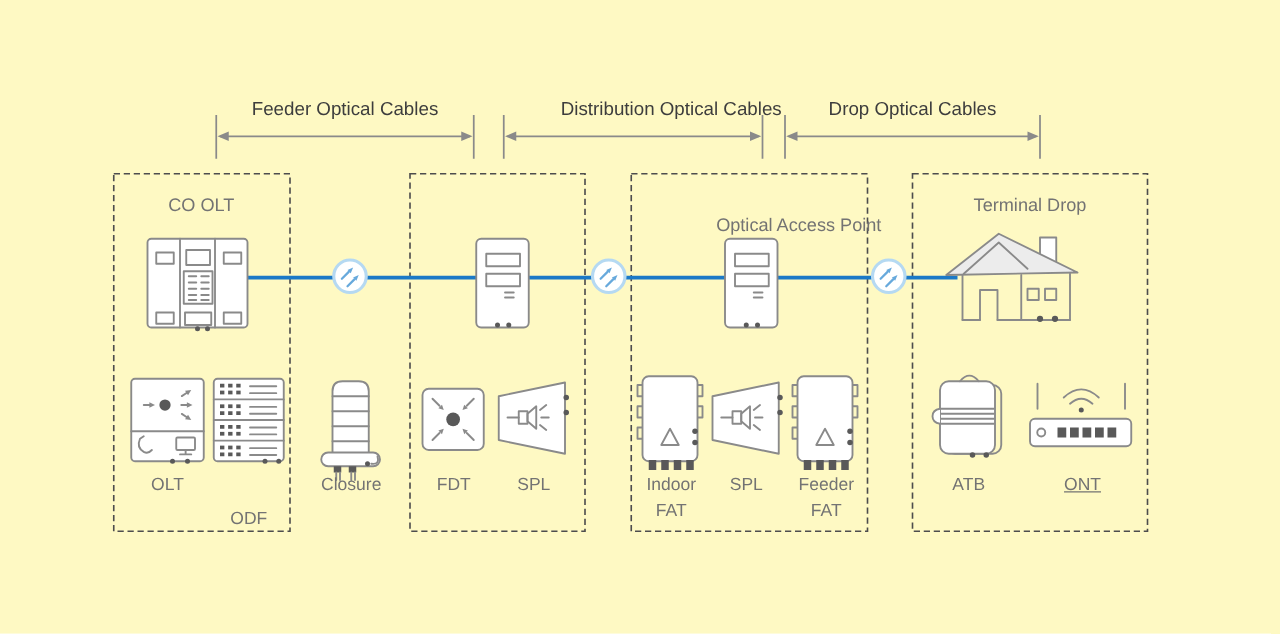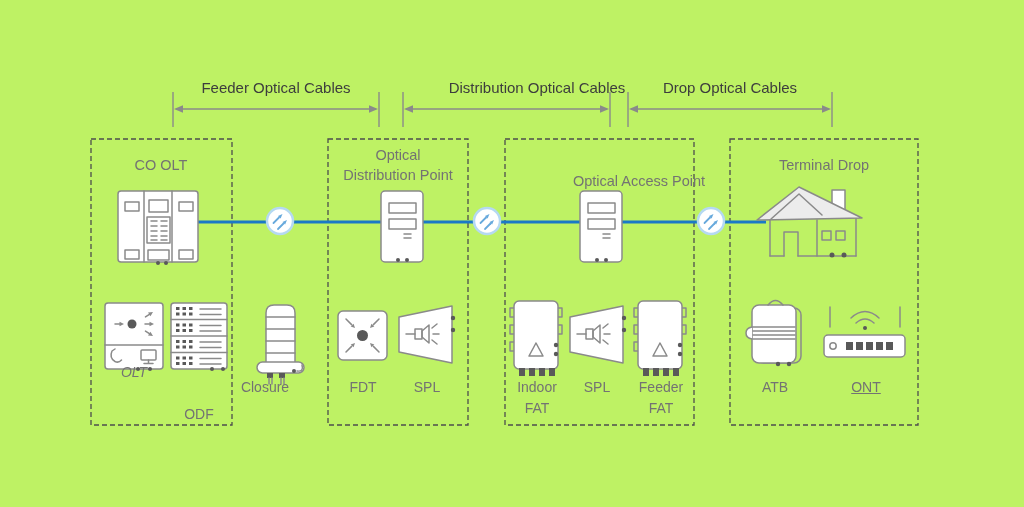--- a/index.html
+++ b/index.html
@@ -1,16 +1,16 @@
 <!DOCTYPE html>
 <html><head>
 <meta charset="utf-8">
 <style>
   html,body{margin:0;padding:0;background:#fff;}
-  #stage{position:relative;width:1024px;height:507px;background:#bef264;overflow:hidden;
+  #stage{position:relative;width:1024px;height:507px;background:#fef9c3;overflow:hidden;
          font-family:"Liberation Sans","DejaVu Sans",sans-serif;}
   #stage svg{position:absolute;left:0;top:0;}
   .lbl{position:absolute;transform:translateX(-50%);text-align:center;white-space:pre-line;}
   .span-lbl{font-size:15px;color:#3d3d3d;line-height:1.2;}
   .sec-title{font-size:14.5px;color:#737373;line-height:1.35;}
   .dev-lbl{font-size:14px;color:#737373;line-height:1.5;}
   .icon-stroke{stroke:#8a8a8a;fill:none;stroke-width:1.5;stroke-linecap:round;stroke-linejoin:round;}
   .fill-white{fill:#ffffff;}
   .dot{fill:#595959;stroke:none;}
   .dim{stroke:#8a8a8a;stroke-width:1.4;fill:none;}
@@ -297,28 +297,26 @@
     <rect class="dot" x="876" y="342" width="7" height="8"></rect>
     <rect class="dot" x="886" y="342" width="7" height="8"></rect>
   </g>
 </svg>
 
 <div class="lbl span-lbl" style="left:276px;top:79px;">Feeder Optical Cables</div>
 <div class="lbl span-lbl" style="left:506px;top:79px;margin-left:31px;">Distribution Optical Cables</div>
 <div class="lbl span-lbl" style="left:730px;top:79px;">Drop Optical Cables</div>
 
 <div class="lbl sec-title" style="left:161px;top:156px;">CO OLT</div>
-<div class="lbl sec-title" style="left:398px;top:146px;">Optical
-Distribution Point</div>
 <div class="lbl sec-title" style="left:599px;top:172px;margin-left:40px;">Optical Access Point</div>
 <div class="lbl sec-title" style="left:824px;top:156px;">Terminal Drop</div>
 
-<div class="lbl dev-lbl" style="left:134px;top:362px;font-style:italic;">OLT</div>
+<div class="lbl dev-lbl" style="left:134px;top:377px;">OLT</div>
 <div class="lbl dev-lbl" style="left:199px;top:377px;margin-top:27px;">ODF</div>
-<div class="lbl dev-lbl" style="left:265px;top:377px;">Closure</div>
+<div class="lbl dev-lbl" style="left:281px;top:377px;">Closure</div>
 <div class="lbl dev-lbl" style="left:363px;top:377px;">FDT</div>
 <div class="lbl dev-lbl" style="left:427px;top:377px;">SPL</div>
 <div class="lbl dev-lbl" style="left:537px;top:377px;">Indoor
 FAT</div>
 <div class="lbl dev-lbl" style="left:597px;top:377px;">SPL</div>
 <div class="lbl dev-lbl" style="left:661px;top:377px;">Feeder
 FAT</div>
 <div class="lbl dev-lbl" style="left:775px;top:377px;">ATB</div>
 <div class="lbl dev-lbl" style="left:866px;top:377px;text-decoration:underline;">ONT</div>
 

